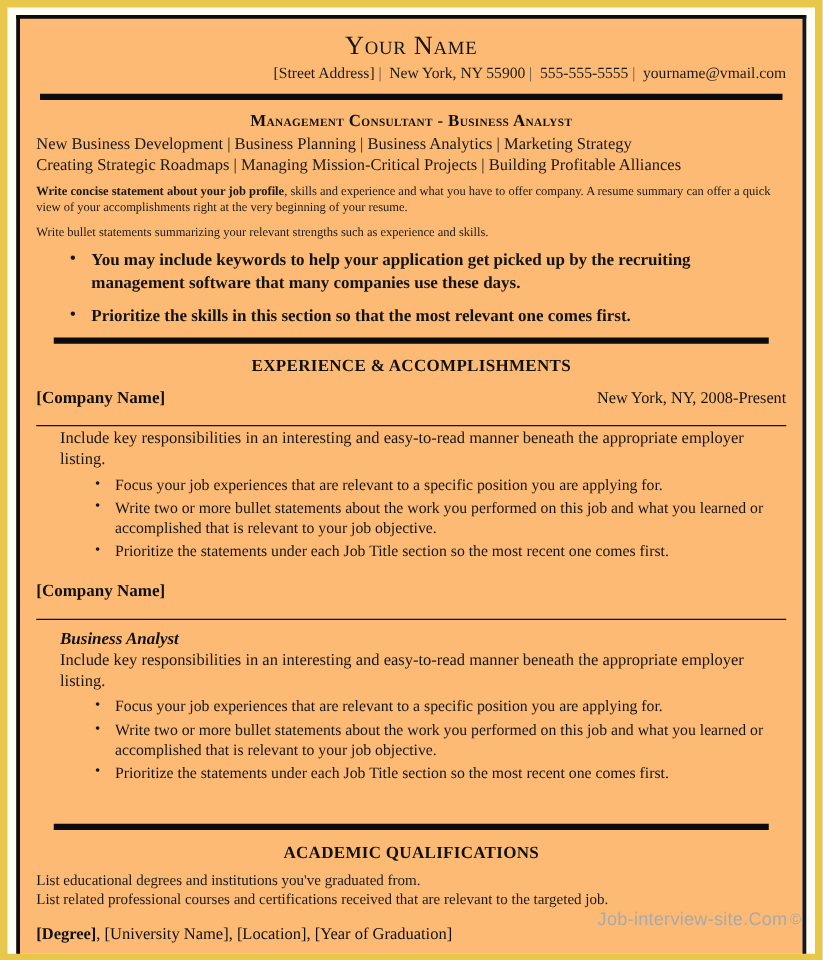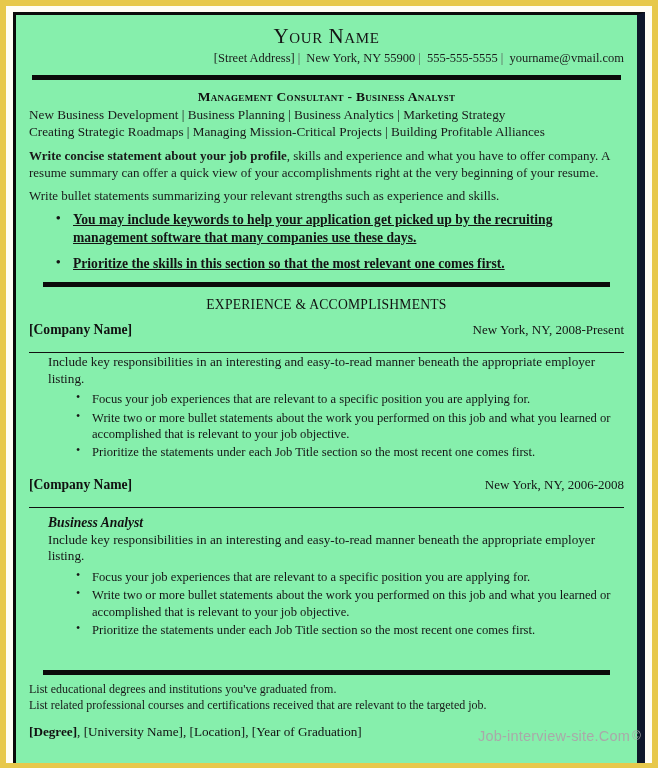--- a/index.html
+++ b/index.html
@@ -32,22 +32,22 @@
     padding-top: 6px;
     padding-right: 7px;
   }
   
   #doc-frame {
     box-sizing: border-box;
     width: 100%;
     height: 100%;
     border-left: 3px solid #0b0b0b;
     border-top: 3px solid #0b0b0b;
-    border-right: 8px solid #0f172a;
-    background: #86efac;
+    border-right: 3px solid #0f172a;
+    background: #fdba74;
     overflow: hidden;
   }
   #doc {
     box-sizing: border-box;
     width: 100%;
     height: 100%;
     padding: 7px 13px 0 13px;
     overflow: hidden;
   }
 
@@ -96,21 +96,21 @@
     line-height: 1.25;
   }
   .tagline {
     text-align: left;
     font-size: 13.2px;
     color: #1a1a1a;
     line-height: 1.32;
     white-space: nowrap;
   }
   .para {
-    font-size: 13px;
+    font-size: 10px;
     color: #1a1a1a;
     line-height: 1.27;
     margin-top: 7px;
     text-align: left;
   }
   .para.lead {
     margin-top: 8px;
   }
   .para b {
     font-weight: bold;
@@ -134,28 +134,27 @@
     left: -17px;
     top: -1px;
     font-size: 13px;
     color: #141414;
   }
   ul.bullets.strong li {
     font-weight: bold;
     font-size: 13.6px;
     line-height: 1.3;
     margin-bottom: 9px;
-    text-decoration: underline;
   }
 
   
   .section-title {
     text-align: center;
     font-size: 13.6px;
-    font-weight: normal;
+    font-weight: bold;
     letter-spacing: 0.25px;
     color: #111;
     margin-top: 10px;
   }
 
   
   .job {
     margin-top: 9px;
   }
   .job-head {
@@ -284,34 +283,34 @@
           <ul class="job-bullets">
             <li>Focus your job experiences that are relevant to a specific position you are applying for.</li>
             <li>Write two or more bullet statements about the work you performed on this job and what you learned or accomplished that is relevant to your job objective.</li>
             <li>Prioritize the statements under each Job Title section so the most recent one comes first.</li>
           </ul>
         </div>
 
         <div class="job" style="margin-top:16px">
           <div class="job-head">
             <span class="company">[Company Name]</span>
-            <span class="job-loc">New York, NY, 2006-2008</span>
           </div>
           <div class="job-title">Business Analyst</div>
           <div class="job-desc">Include key responsibilities in an interesting and easy-to-read manner beneath the appropriate employer listing.</div>
           <ul class="job-bullets">
             <li>Focus your job experiences that are relevant to a specific position you are applying for.</li>
             <li>Write two or more bullet statements about the work you performed on this job and what you learned or accomplished that is relevant to your job objective.</li>
             <li>Prioritize the statements under each Job Title section so the most recent one comes first.</li>
           </ul>
         </div>
 
         <div class="spacer-exp"></div>
 
         <div class="rule-section"></div>
+        <div class="section-title">ACADEMIC QUALIFICATIONS</div>
 
         <div class="edu-line" style="margin-top:7px">List educational degrees and institutions you've graduated from.</div>
         <div class="edu-line">List related professional courses and certifications received that are relevant to the targeted job.</div>
 
         <div class="edu-entry">
           <b>[Degree]</b><span>, [University Name], [Location], [Year of Graduation]</span>
         </div>
 
       </div>
     </div>

